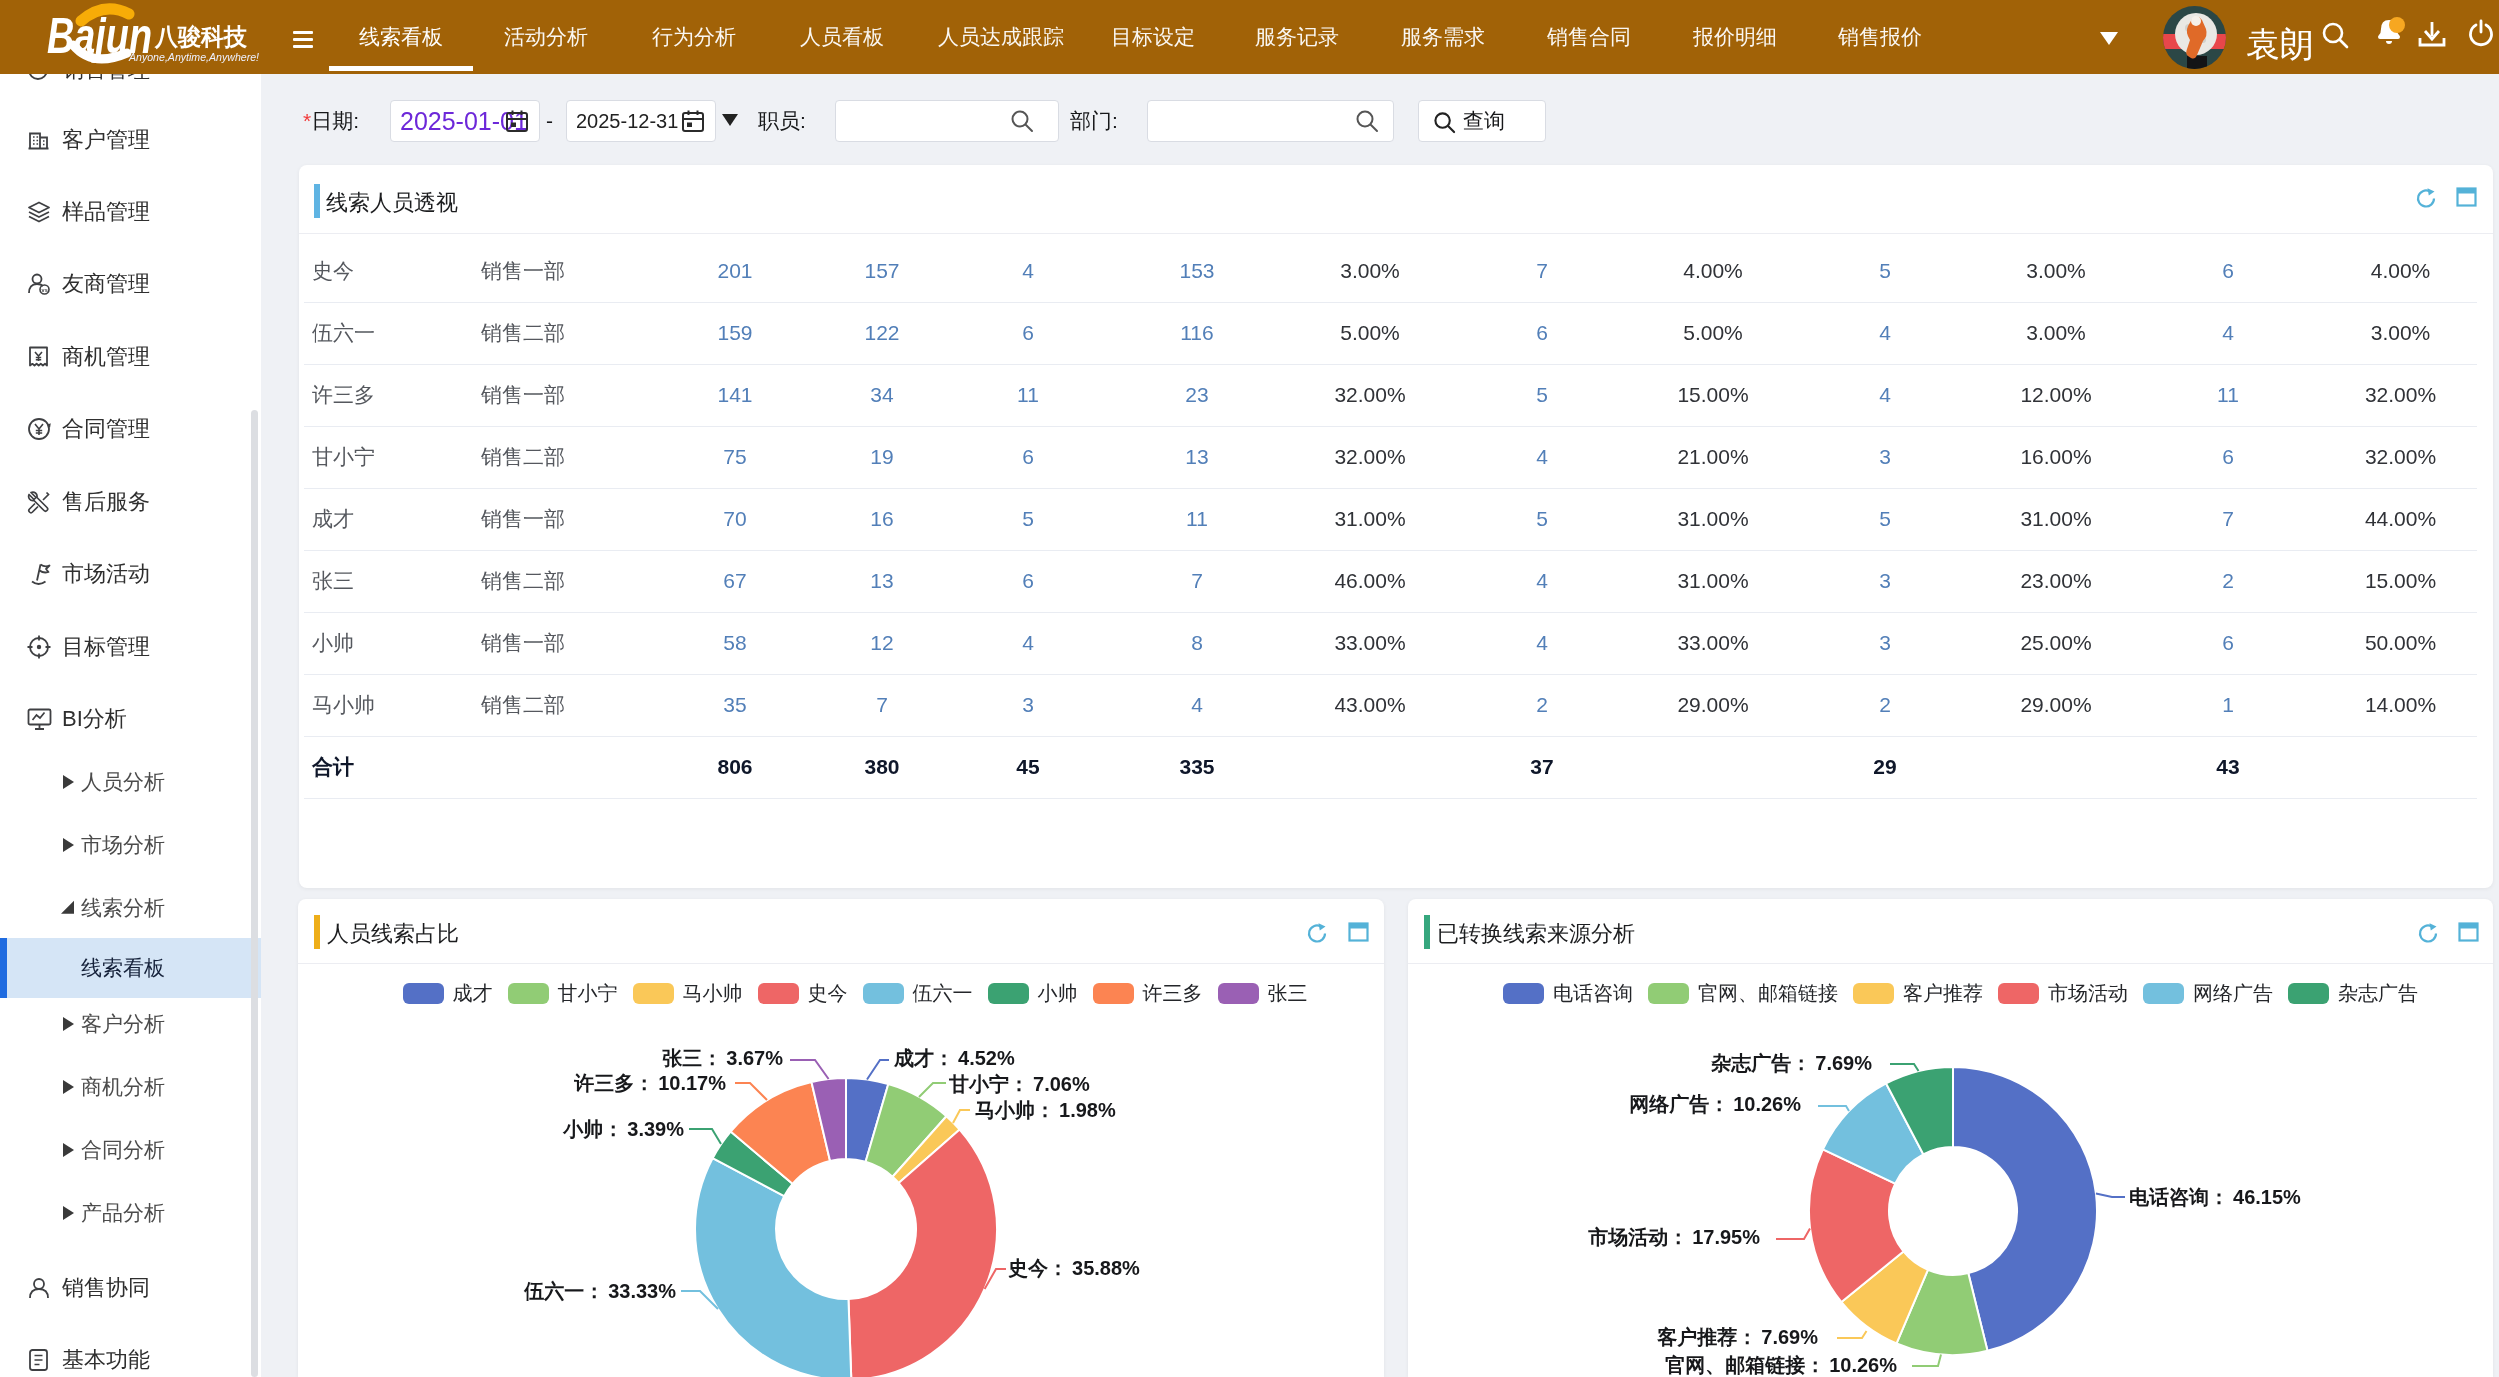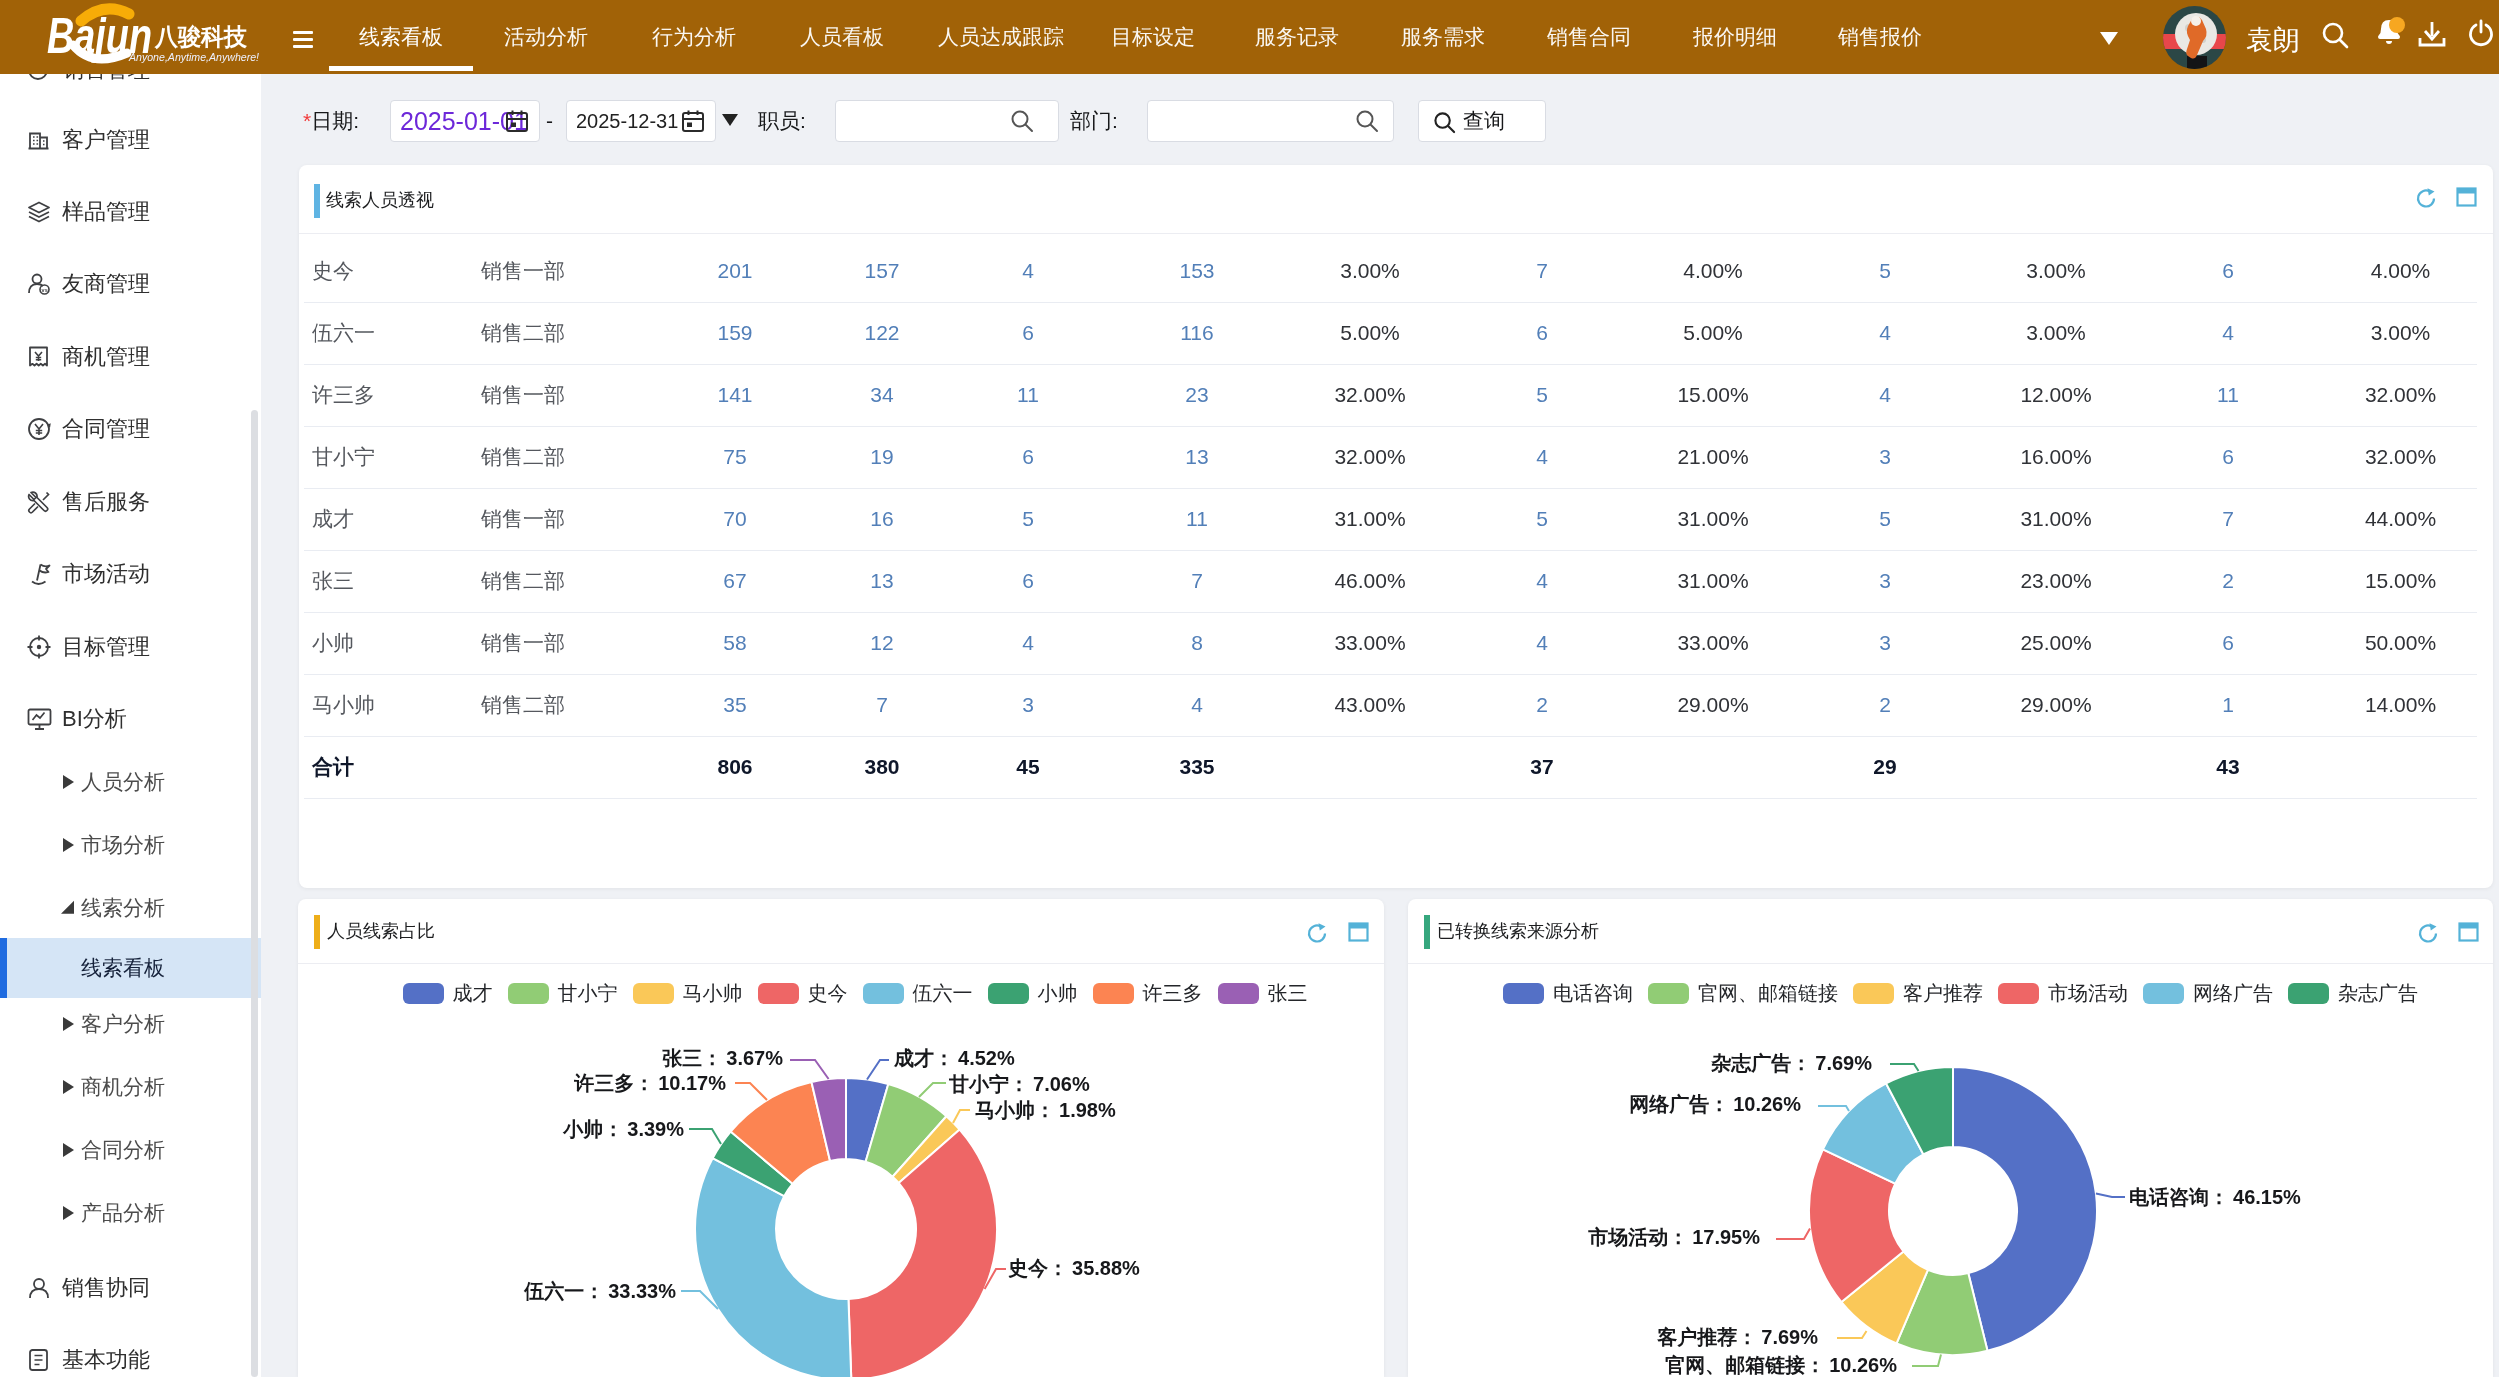--- a/index.html
+++ b/index.html
@@ -30,21 +30,21 @@
 .active-row .txt { position:absolute; left:81px; top:50%; transform:translateY(-50%); font-size:21px; color:#15213a; }
 .side-scroll { position:absolute; left:251px; top:336px; width:7px; height:967px; background:#dcdee2; border-radius:4px; }
 
 
 .flabel { position:absolute; font-size:21px; color:#17181a; height:42px; line-height:42px; white-space:nowrap; }
 .finput { position:absolute; top:100px; height:42px; background:#fff; border:1px solid #d9dce3; border-radius:4px; }
 .fbtn { position:absolute; top:100px; height:42px; background:#fff; border:1px solid #d9dce3; border-radius:4px; font-size:21px; color:#17181a; line-height:40px; }
 
 
 .card { position:absolute; background:#fff; border-radius:8px; box-shadow:0 1px 4px rgba(0,0,0,.06); }
-.card-title { position:absolute; font-size:18px; color:#1c1d1f; white-space:nowrap; }
+.card-title { position:absolute; font-size:22px; color:#1c1d1f; white-space:nowrap; }
 .accent { position:absolute; width:6px; height:34px; }
 .divider { position:absolute; height:1px; background:#ecedf2; }
 
 
 table.grid { position:absolute; left:5px; top:75px; border-collapse:collapse; table-layout:fixed; }
 table.grid th { background:#edf1f8; font-size:21px; color:#26282c; font-weight:bold; height:53px; }
 table.grid td { font-size:21px; color:#55585e; height:62px; border-bottom:1px solid #e9ecf2; }
 table.grid .num { color:#527fb8; }
 table.grid .pct { color:#303237; }
 table.grid td.l, table.grid th.l { text-align:left; padding-left:8px; }
@@ -104,21 +104,21 @@
       <rect x="0" y="0" width="63" height="63" fill="#2b4746"></rect>
       <rect x="0" y="28" width="63" height="15" fill="#e8474b"></rect>
       <circle cx="33" cy="28" r="21" fill="#e9e8e4"></circle>
       <circle cx="26" cy="22" r="4" fill="#d2d1cc"></circle>
       <circle cx="40" cy="34" r="3" fill="#d2d1cc"></circle>
       <rect x="24" y="50" width="20" height="13" fill="#141416"></rect>
       <path d="M29 13 q6 -5 10 1 l4 9 q2 7 -3 12 l-6 14 q-2 5 -6 3 l-3 -2 q-3 -2 -1 -7 l3 -9 q-5 -8 -2 -14 z" fill="#e06a28"></path>
       <circle cx="33" cy="15" r="5" fill="#f5f0ea"></circle>
     </g>
   </svg>
-  <div class="abs" style="left:2246px;top:22px;font-size:27px;color:#fff;">袁朗</div>
+  <div class="abs" style="left:2246px;top:22px;font-size:34px;color:#fff;">袁朗</div>
 
   <svg class="abs" style="left:2320px;top:20px;" width="30" height="30" viewBox="0 0 30 30">
     <circle cx="13" cy="13" r="9" fill="none" stroke="#fff" stroke-width="2.6"></circle>
     <line x1="20" y1="20" x2="27" y2="27" stroke="#fff" stroke-width="2.6" stroke-linecap="round"></line>
   </svg>
 
   <svg class="abs" style="left:2372px;top:16px;" width="34" height="34" viewBox="0 0 34 34">
     <path d="M8 23 q-2 0 -2 -2 q0 -1 1 -2 q2 -2 2 -6 q0 -9 8 -9 q8 0 8 9 q0 4 2 6 q1 1 1 2 q0 2 -2 2 z" fill="#fff"></path>
     <path d="M14 25 h6 a3 3 0 0 1 -6 0 z" fill="#fff"></path>
     <circle cx="25" cy="9" r="8" fill="#f7a721"></circle>

